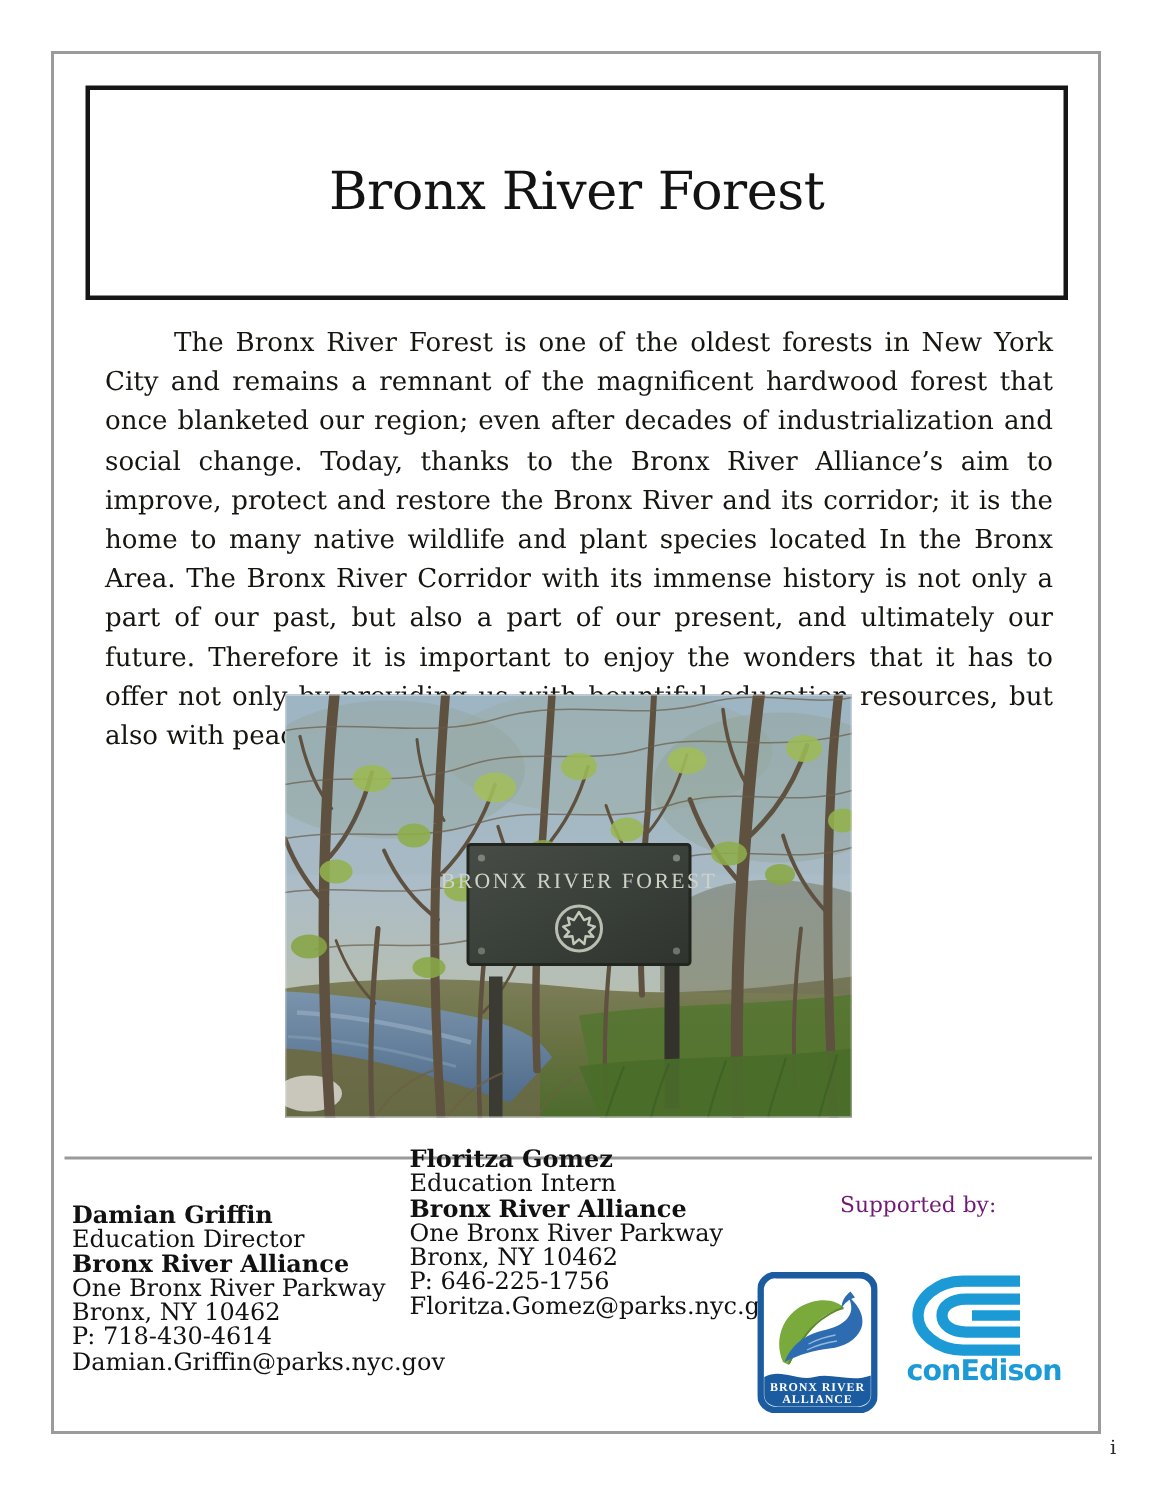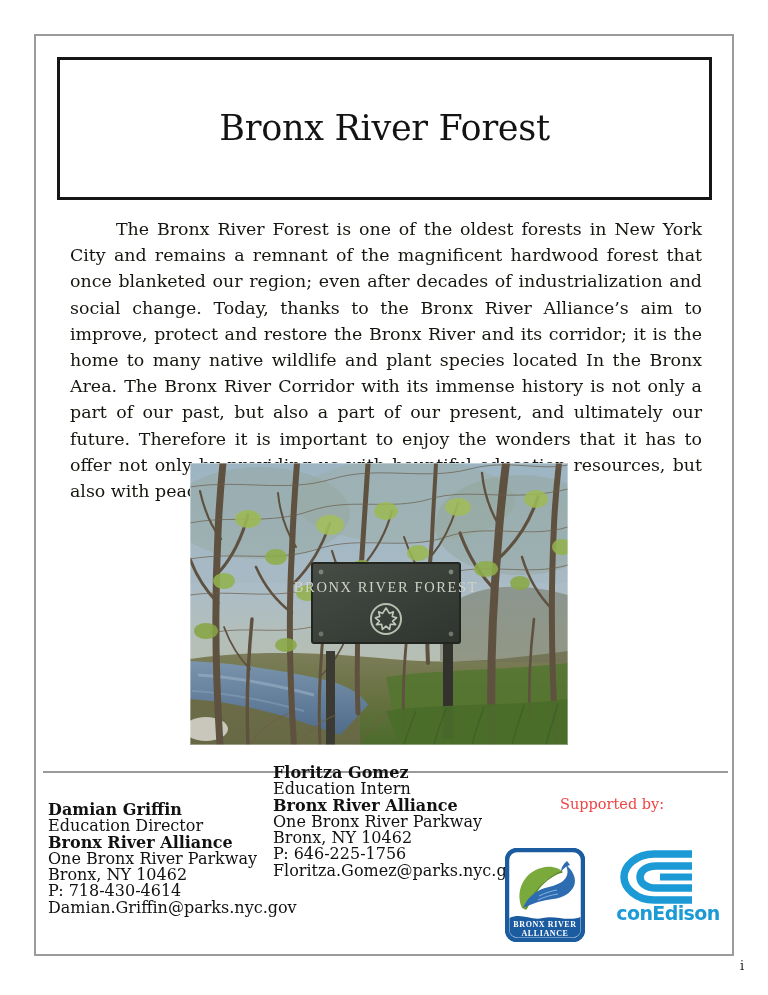--- a/index.html
+++ b/index.html
@@ -104,40 +104,40 @@
   .contact.col2 { left: 273px; top: 765px; }
   .contact .b { font-weight: 700; }
 
   
   .supported-by {
     position: absolute;
     left: 560px;
     top: 796px;
     font-family: "DejaVu Serif", "Liberation Serif", serif;
     font-size: 14.5px;
-    color: #ef4444;
+    color: #701a75;
     white-space: nowrap;
   }
   .logo-row {
     position: absolute;
     left: 505px;
     top: 836px;
     width: 215px;
     height: 96px;
   }
   .bra-logo {
     position: absolute;
     left: 0px;
     top: 12px;
     width: 80px;
     height: 94px;
   }
   .coned-logo {
     position: absolute;
-    left: 109px;
+    left: 97px;
     top: 10px;
     width: 108px;
     height: 78px;
   }
   .bra-logo svg, .coned-logo svg { display: block; width: 100%; height: 100%; }
 
   
   .page-number {
     position: absolute;
     left: 740px;

